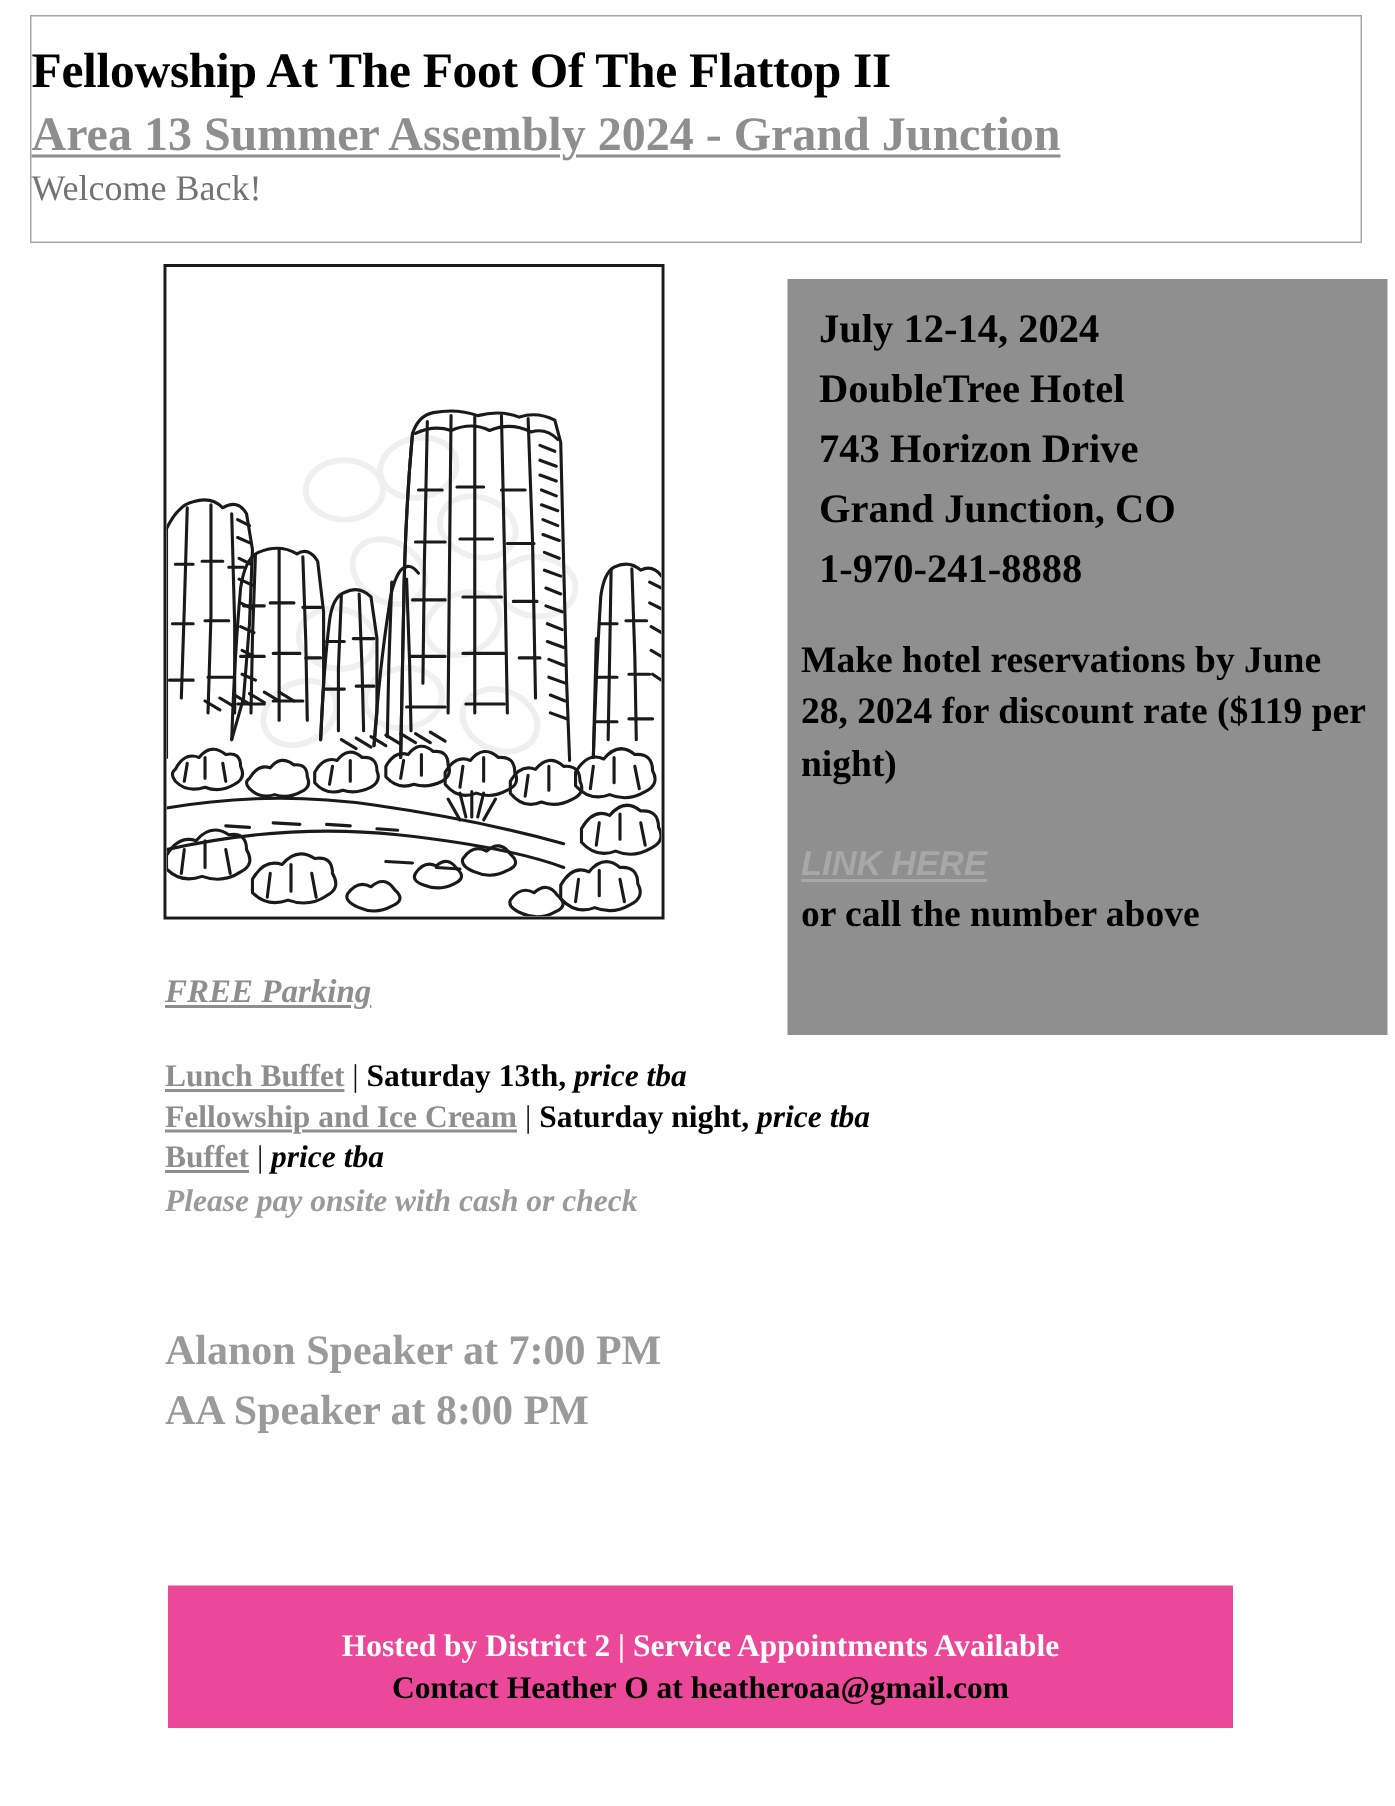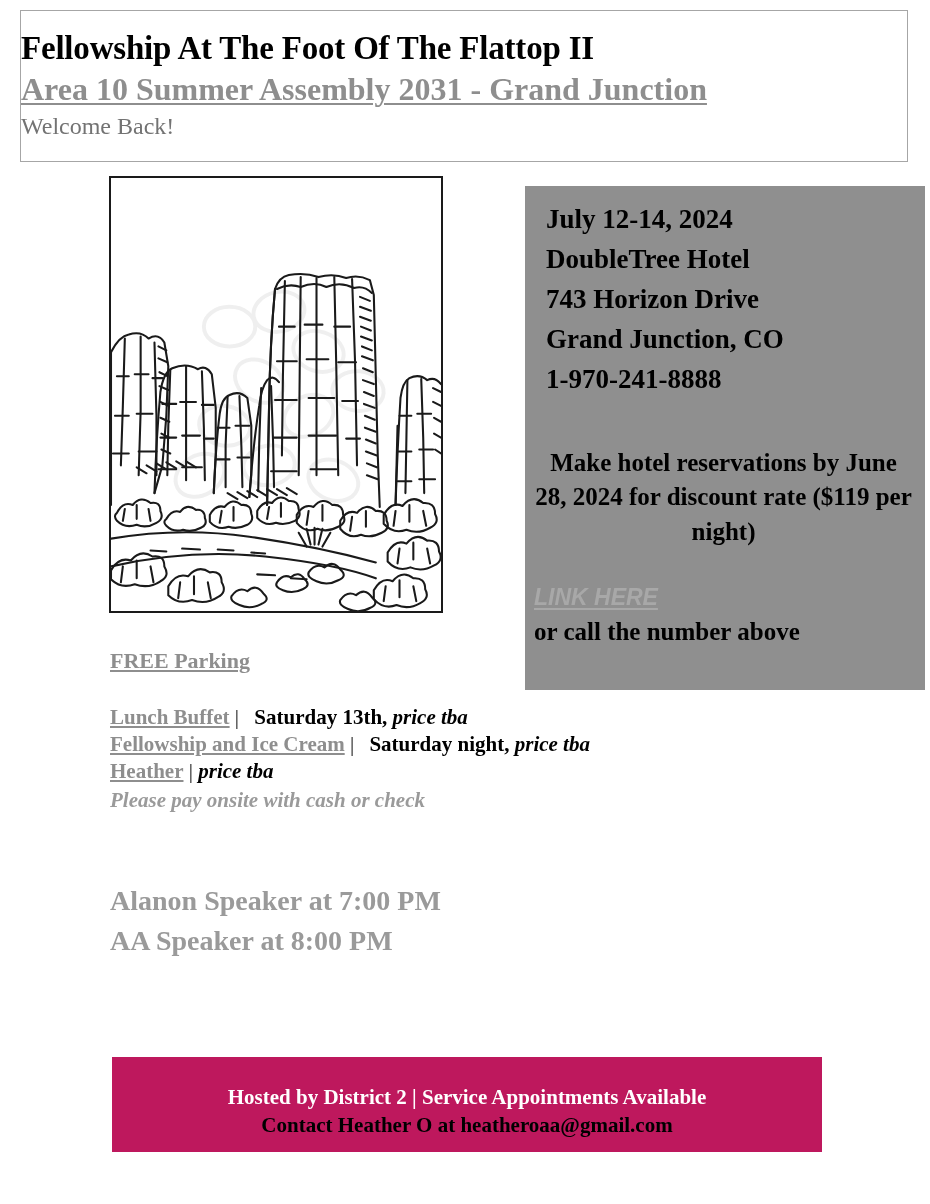--- a/index.html
+++ b/index.html
@@ -89,22 +89,21 @@
     color: #000000;
     line-height: 1.48;
     white-space: nowrap;
     margin-left: 12px;
   }
   .info-para {
     font-size: 25px;
     font-weight: bold;
     color: #000000;
     line-height: 1.38;
-    margin-top: 46px;
-    text-align: center;
+    margin-top: 24px;
   }
   .info-link {
     font-family: "Liberation Sans", "DejaVu Sans", sans-serif;
     font-size: 23px;
     font-weight: bold;
     font-style: italic;
     color: #a8a8a8;
     text-decoration: underline;
     text-decoration-thickness: 2px;
     text-underline-offset: 3px;
@@ -124,20 +123,21 @@
     position: absolute;
     left: 110px;
     top: 648px;
     font-size: 22px;
     font-weight: bold;
     color: #8e8e8e;
     text-decoration: underline;
     text-decoration-thickness: 2px;
     text-underline-offset: 2px;
     white-space: nowrap;
+    font-style: italic;
   }
 
   
   .meals {
     position: absolute;
     left: 110px;
     top: 704px;
     width: 640px;
   }
   .meal-row {
@@ -152,21 +152,20 @@
     text-decoration-thickness: 2px;
     text-underline-offset: 2px;
   }
   .meal-sep {
     font-weight: normal;
     color: #111111;
   }
   .meal-when {
     font-weight: bold;
     color: #000000;
-    margin-left: 10px;
   }
   .meal-price {
     font-weight: bold;
     font-style: italic;
     color: #000000;
   }
   .meal-note {
     font-size: 21px;
     font-weight: bold;
     font-style: italic;
@@ -191,21 +190,21 @@
     white-space: nowrap;
   }
 
   
   .footer-banner {
     position: absolute;
     left: 112px;
     top: 1057px;
     width: 710px;
     height: 95px;
-    background: #be185d;
+    background: #ec4899;
     box-sizing: border-box;
     text-align: center;
     padding-top: 26px;
   }
   .footer-line1 {
     font-size: 21px;
     font-weight: bold;
     color: #ffffff;
     line-height: 1.35;
     white-space: nowrap;
@@ -216,21 +215,21 @@
     color: #000000;
     line-height: 1.35;
     white-space: nowrap;
   }
 </style>
 </head>
 <body>
 
 <div class="header-box">
   <div class="hdr-line1">Fellowship At The Foot Of The Flattop II</div>
-  <div class="hdr-line2">Area 10 Summer Assembly 2031 - Grand Junction</div>
+  <div class="hdr-line2">Area 13 Summer Assembly 2024 - Grand Junction</div>
   <div class="hdr-line3">Welcome Back!</div>
 </div>
 
 <div class="illustration-frame">
   <svg viewBox="0 0 334 437" preserveAspectRatio="none">
     <defs>
       <g id="wm-blob">
         <ellipse cx="0" cy="0" rx="26" ry="20" fill="none" stroke="#ededed" stroke-width="4"></ellipse>
       </g>
     </defs>
@@ -377,21 +376,21 @@
     <span class="meal-when">Saturday 13th,</span>
     <span class="meal-price">price tba</span>
   </div>
   <div class="meal-row">
     <span class="meal-label">Fellowship and Ice Cream</span>
     <span class="meal-sep">|</span>
     <span class="meal-when">Saturday night,</span>
     <span class="meal-price">price tba</span>
   </div>
   <div class="meal-row">
-    <span class="meal-label">Heather</span>
+    <span class="meal-label">Buffet</span>
     <span class="meal-sep">|</span>
     <span class="meal-price">price tba</span>
   </div>
   <div class="meal-note">Please pay onsite with cash or check</div>
 </div>
 
 <div class="speakers">
   <div class="speaker-line">Alanon Speaker at 7:00 PM</div>
   <div class="speaker-line">AA Speaker at 8:00 PM</div>
 </div>

